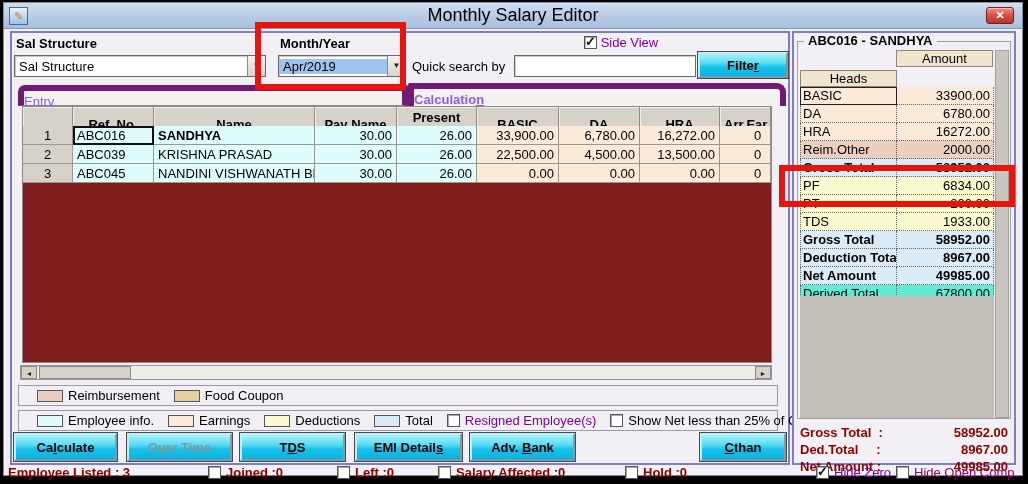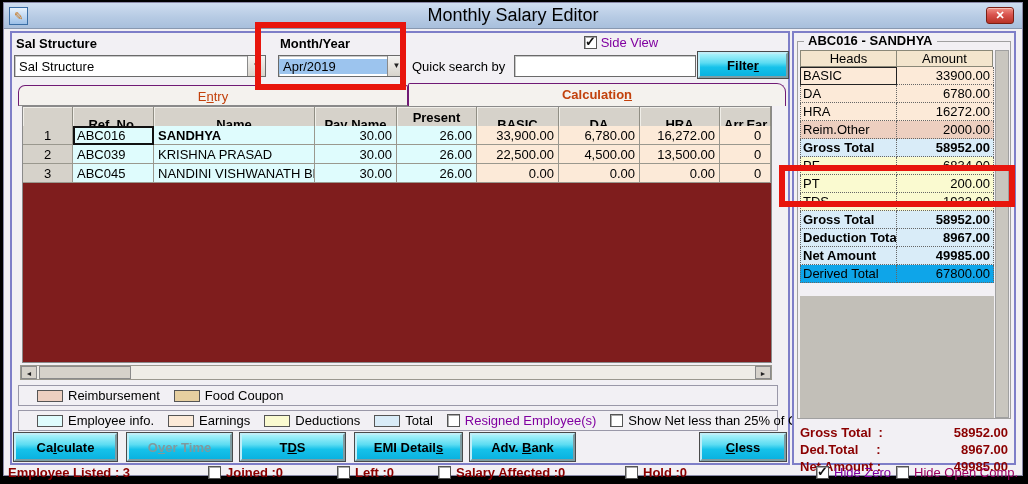--- a/index.html
+++ b/index.html
@@ -44,22 +44,22 @@
   .btn3d { position:absolute; height:28px;
            background:linear-gradient(180deg,#a8f2fa 0%,#5cdcf2 40%,#16c2ea 60%,#0ab2e0 100%);
            border:2px outset #bfeef8; outline:1px solid #4a4a4a; font-weight:bold; font-size:13px;
            text-align:center; color:#000; display:flex; align-items:center; justify-content:center; }
   .btn3d.disabled { color:#7f9a9e; }
   .u { text-decoration:underline; }
   span.wsp { white-space:pre; }
 
   
   .tabstrip { position:absolute; left:6px; top:50px; width:768px; height:24px; }
-  .tab { position:absolute; top:0; height:23px; background:#f4f2ee; border:1px solid #701a75;
-         color:#c2410c; text-align:center; line-height:21px; }
+  .tab { position:absolute; top:0; height:23px; background:#f4f2ee; border:6px solid #701a75;
+         color:#8b5cf6; text-align:left; line-height:21px; }
   .tab-entry { left:0; width:390px; border-radius:7px 2px 0 0; border-bottom:1px solid #8a8a8a; top:2px; height:21px;}
   .tab-calc  { left:390px; width:378px; border-radius:2px 9px 0 0; border-bottom:none; font-weight:bold; }
 
   
   .grid-wrap { position:absolute; left:10px; top:73px; width:750px; height:257px;
                background:#7f1d1d; border:1px solid #8a8a8a; overflow:hidden; }
   .grid { display:grid; grid-template-columns:50px 81px 161px 82px 80px 82px 81px 80px 51px;
           grid-auto-rows:19px; }
   .gc { border-right:1px solid #9a988e; border-bottom:1px solid #9a988e; padding:0 4px;
         white-space:nowrap; overflow:hidden; display:flex; align-items:center; }
@@ -94,31 +94,31 @@
   .btnrow { position:absolute; left:0; top:400px; width:776px; height:30px; }
 
   
   .side-panel { position:absolute; left:788px; top:28px; width:224px; height:434px;
                 border:2px solid #7e7ec8; background:#f2f0f4; }
   .groupbox { position:absolute; left:3px; top:8px; width:214px; height:378px; border:1px solid #a0a0a0; }
   .group-title { position:absolute; left:6px; top:-9px; background:#f2f0f4; padding:0 4px; font-weight:bold; }
   .side-table { position:absolute; left:2px; top:8px; width:194px; }
   .st-header { display:flex; font-weight:normal; }
   .st-header div { background:#f3e5cd; border:1px solid #8a8878; text-align:center; height:17px; line-height:16px; }
-  .st-h1 { width:97px; } .st-h2 { width:97px; margin-left:-1px; }
+  .st-h1 { width:97px;margin-top:20px; } .st-h2 { width:97px; margin-left:-1px; }
   .srow { display:flex; height:18px; }
   .shead { width:97px; padding:0 2px; border-bottom:1px dotted #666; border-left:1px dotted #666;
            border-right:1px dotted #666; white-space:nowrap; overflow:hidden; line-height:17px; }
   .samt { width:97px; padding:0 3px; border-bottom:1px dotted #666; border-right:1px dotted #666;
           text-align:right; white-space:nowrap; overflow:hidden; line-height:17px; }
   .r-earn  .shead, .r-earn  .samt { background:#fcead8; }
   .r-reimb .shead, .r-reimb .samt { background:#edcfc0; }
   .r-total .shead, .r-total .samt { background:#d9ecf8; font-weight:bold; }
   .r-ded   .shead, .r-ded   .samt { background:#fafad0; }
-  .r-der   .shead, .r-der   .samt { background:#0ea5e9; }
+  .r-der   .shead, .r-der   .samt { background:#5eead4; }
   .st-sel { outline:1.5px solid #222; outline-offset:-1px; }
   .vscroll { position:absolute; left:197px; top:8px; width:14px; height:368px; background:#c9c6bf; border:1px solid #a0a0a0; }
   .st-filler { position:absolute; left:2px; top:254px; width:194px; height:122px; background:#c2bfb8; }
 
   .side-totals { position:absolute; left:6px; top:392px; width:208px; }
   .tot-line { display:flex; justify-content:space-between; font-weight:bold; color:#8b0000; height:17px; }
   .tot-line .tl { white-space:pre; }
 
   
   .statusbar { position:absolute; left:0; top:462px; width:1020px; height:12px; font-weight:bold; color:#8b0000; }
@@ -275,21 +275,21 @@
         <div class="btn3d" style="left:228px; width:105px;">
           <span><span>T</span><span class="u">D</span><span>S</span></span>
         </div>
         <div class="btn3d" style="left:343px; width:107px;">
           <span><span>EMI Detail</span><span class="u">s</span><span></span></span>
         </div>
         <div class="btn3d" style="left:458px; width:105px;">
           <span><span class="wsp">Adv. </span><span class="u">B</span><span>ank</span></span>
         </div>
         <div class="btn3d" style="left:688px; width:86px;">
-          <span><span></span><span class="u">C</span><span>less</span></span>
+          <span><span></span><span class="u">C</span><span>than</span></span>
         </div>
       </div>
     </div>
 
     <div class="side-panel">
       <div class="groupbox">
         <div class="group-title">ABC016 - SANDHYA</div>
 
         <div class="side-table">
           <div class="st-header">

